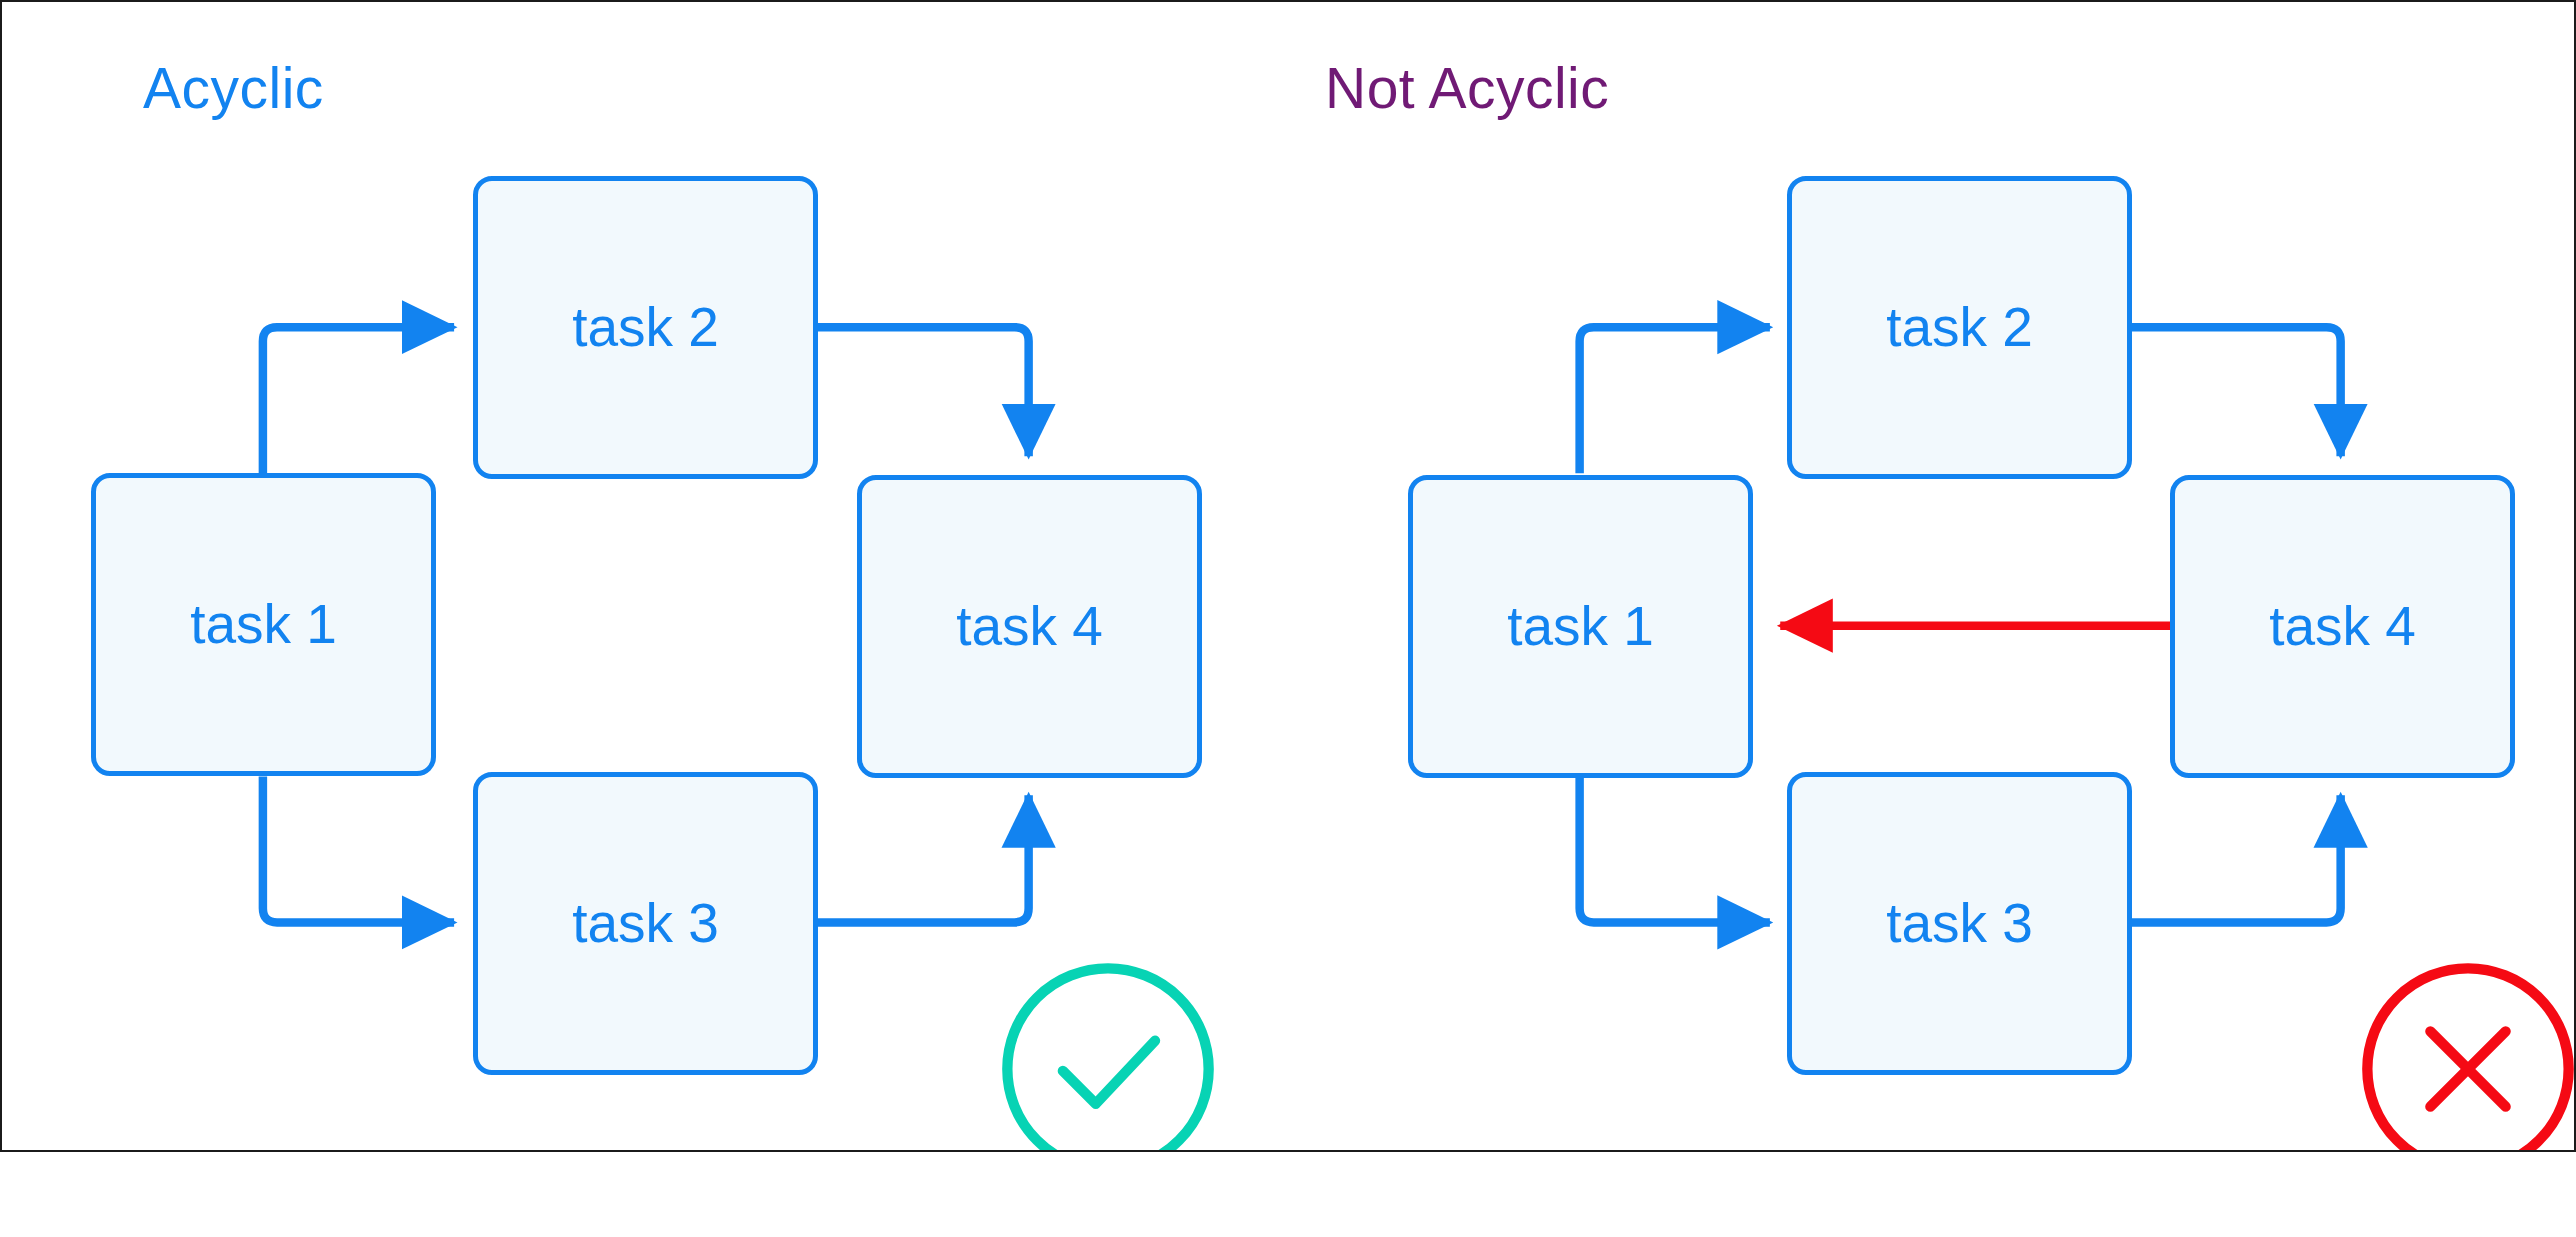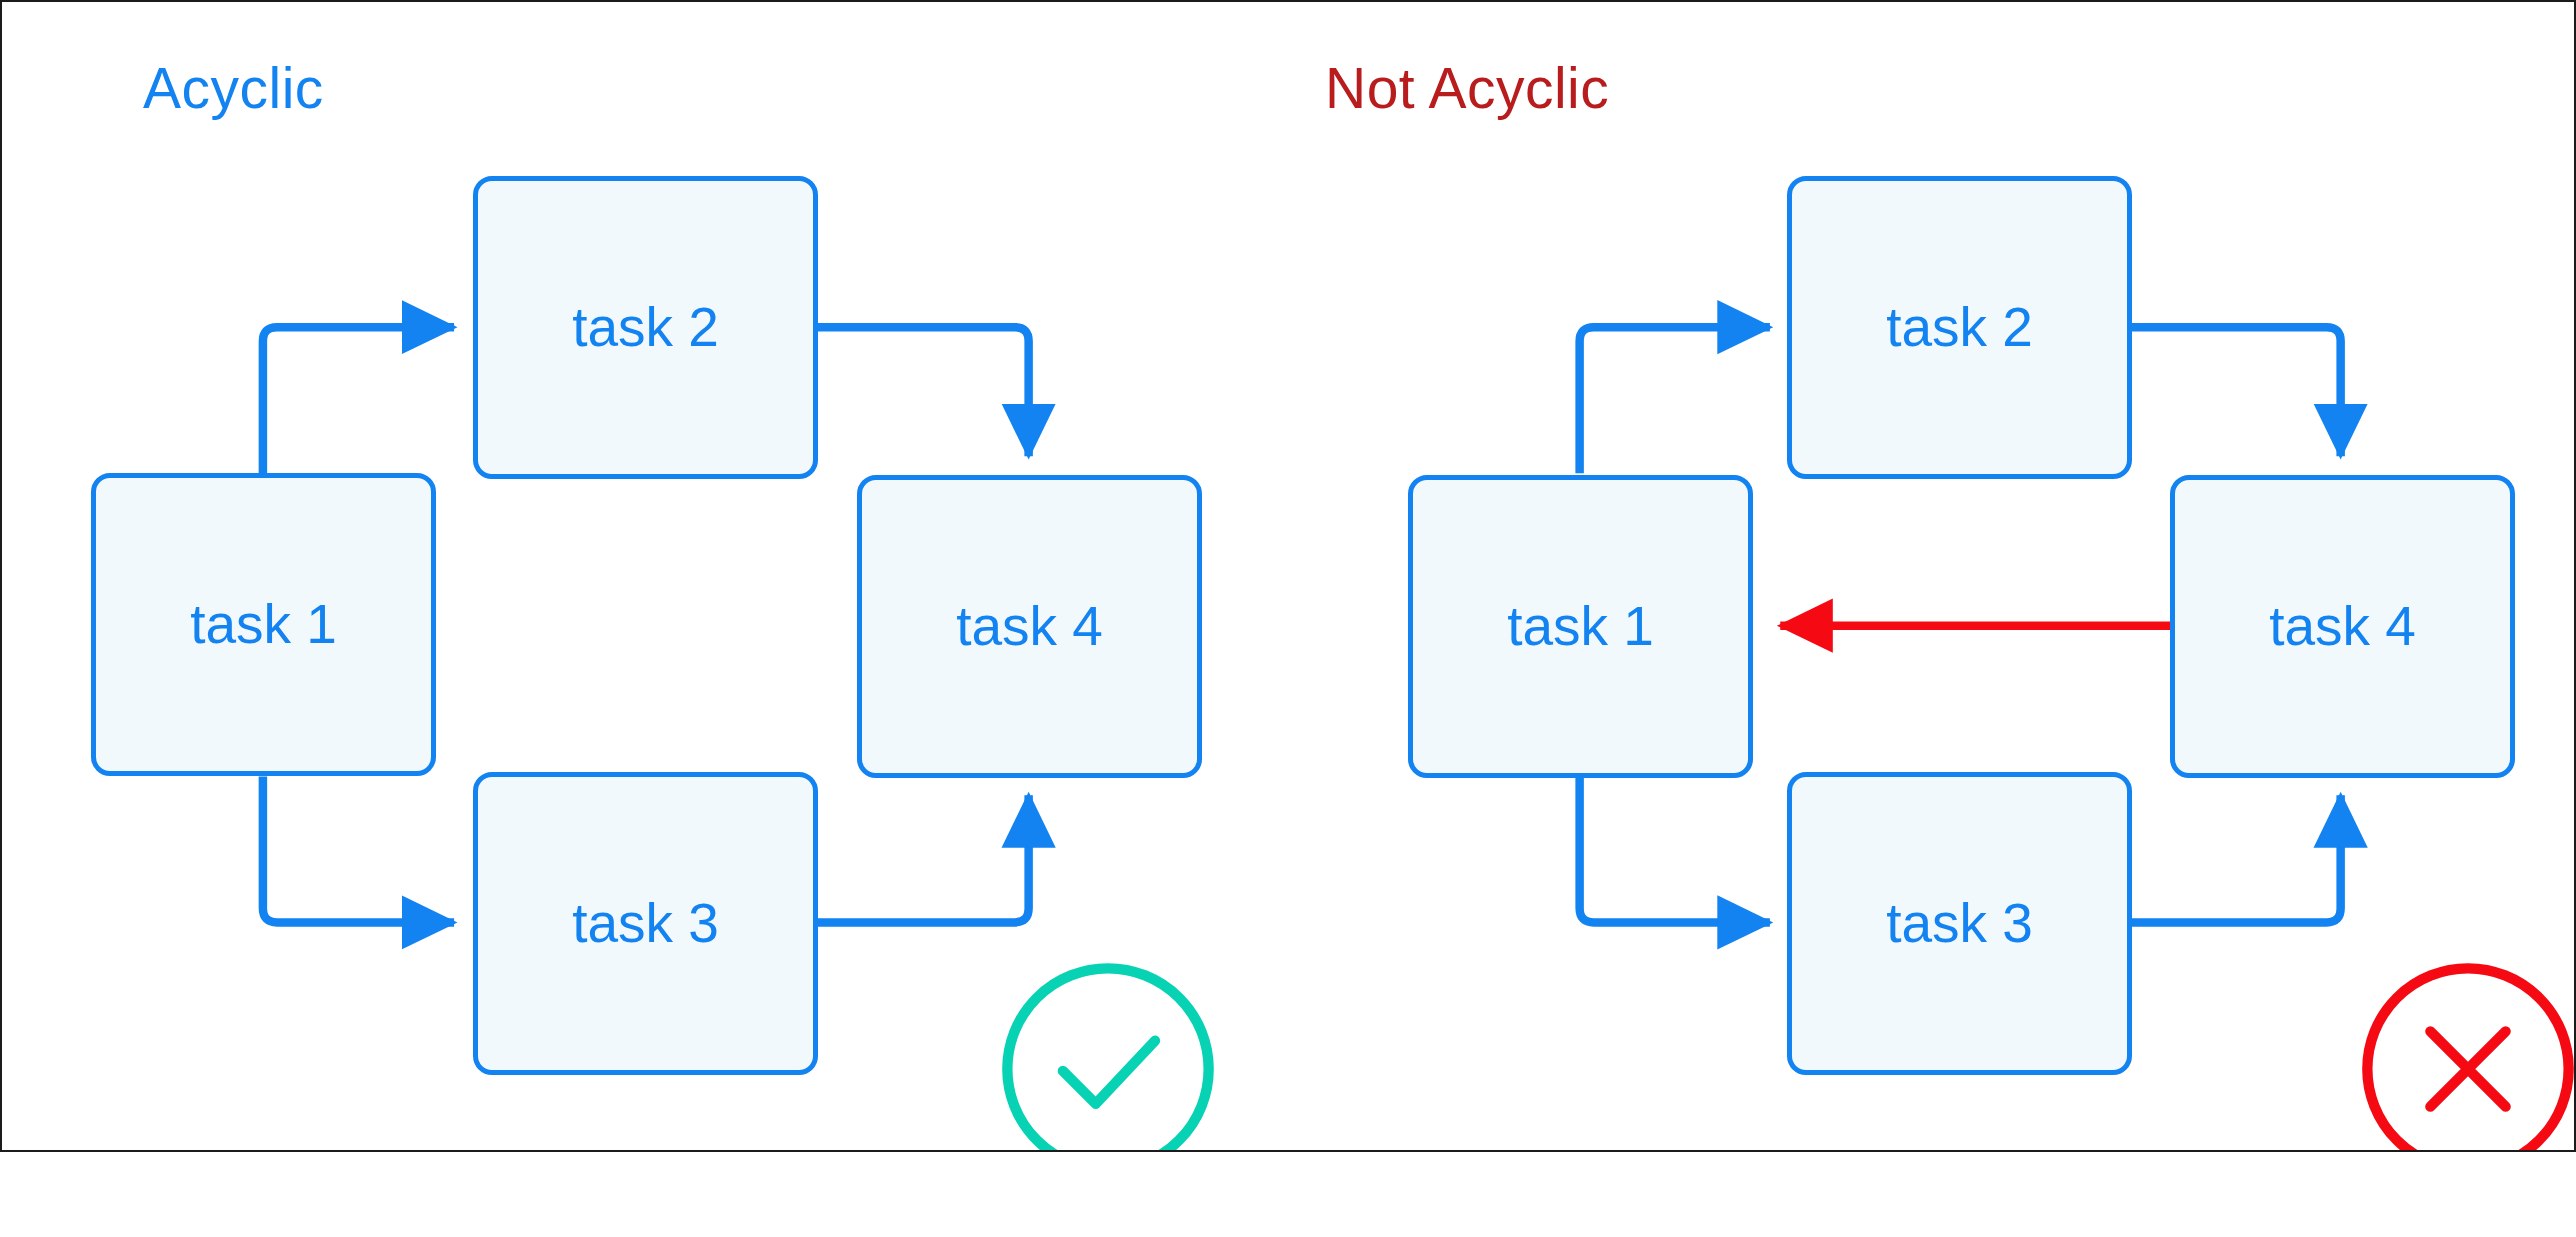--- a/index.html
+++ b/index.html
@@ -57,21 +57,21 @@
     position: absolute;
   }
 </style>
 </head>
 <body>
 
 <div id="canvas">
 
   <div class="panel-title" id="title-acyclic" style="color:#1283f0;">Acyclic</div>
 
-  <div class="panel-title" id="title-not-acyclic" style="color:#b91c1c;">Not Acyclic</div>
+  <div class="panel-title" id="title-not-acyclic" style="color:#701a75;">Not Acyclic</div>
 
   <svg class="edges" viewBox="0 0 2735 1314" xmlns="http://www.w3.org/2000/svg">
     <defs>
       <marker id="arrow-blue" markerWidth="7" markerHeight="7" refX="6.2" refY="3.5" orient="auto" markerUnits="strokeWidth">
         <path d="M0,0.3 L6.6,3.5 L0,6.7 z" fill="#1283f0"></path>
       </marker>
       <marker id="arrow-red" markerWidth="7" markerHeight="7" refX="6.2" refY="3.5" orient="auto" markerUnits="strokeWidth">
         <path d="M0,0.3 L6.6,3.5 L0,6.7 z" fill="#f50a14"></path>
       </marker>
     </defs>

